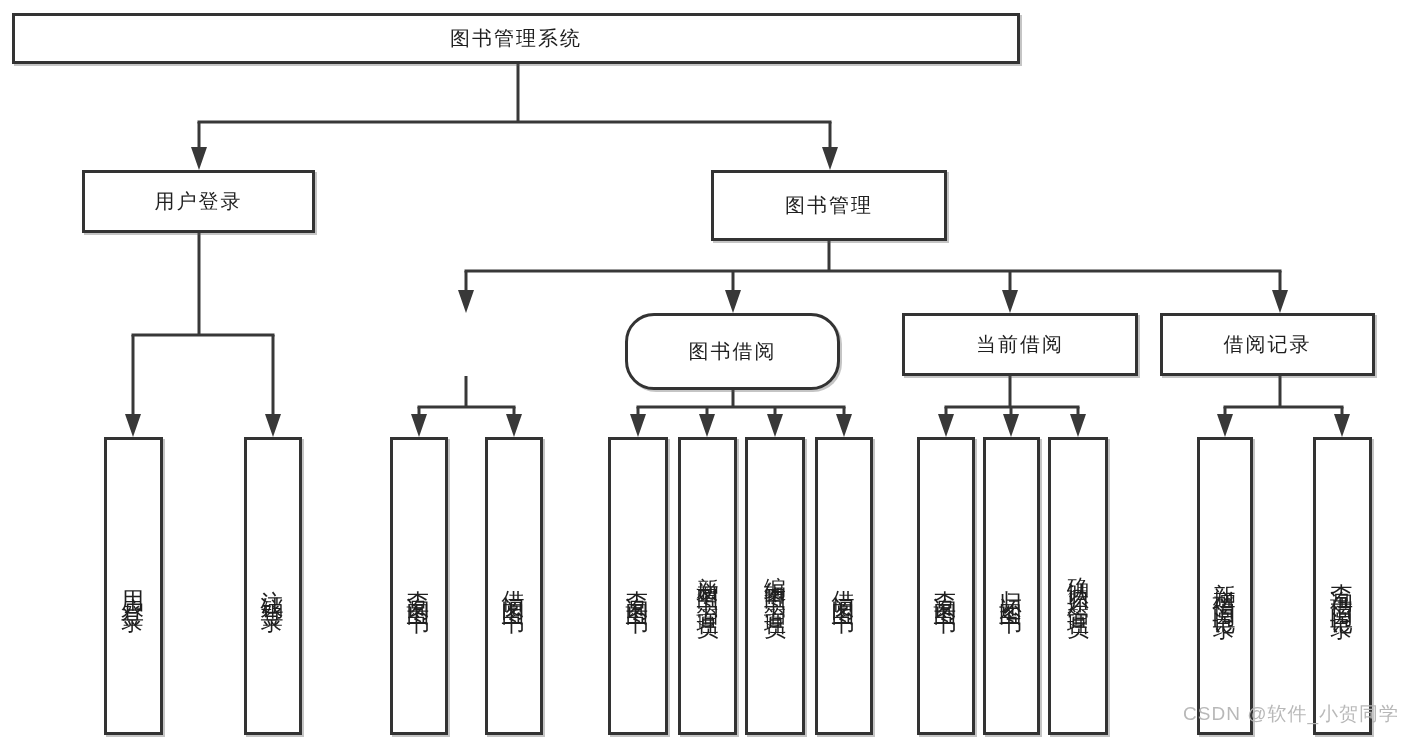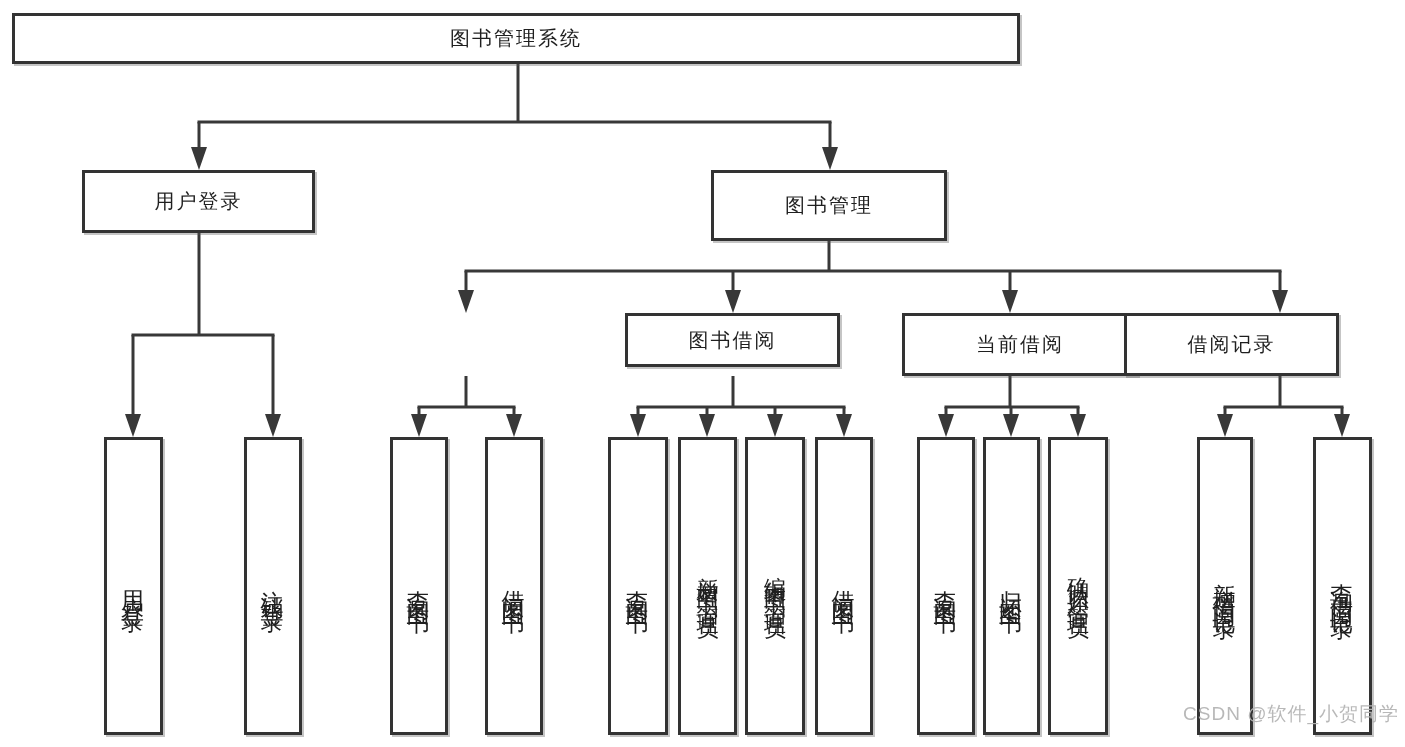--- a/index.html
+++ b/index.html
@@ -112,27 +112,27 @@
     <span>图书管理系统</span>
   </div>
 
   <div class="box" style="left:82px;top:170px;width:233px;height:63px;">
     <span>用户登录</span>
   </div>
   <div class="box" style="left:711px;top:170px;width:236px;height:71px;">
     <span>图书管理</span>
   </div>
 
-  <div class="box" style="left:625px;top:313px;width:215px;height:54px;">
+  <div class="box" style="left:625px;top:313px;width:215px;height:77px;border-radius:29px;">
     <span>图书借阅</span>
   </div>
   <div class="box" style="left:902px;top:313px;width:236px;height:63px;">
     <span>当前借阅</span>
   </div>
-  <div class="box" style="left:1124px;top:313px;width:215px;height:63px;text-align:center;">
+  <div class="box" style="left:1160px;top:313px;width:215px;height:63px;text-align:center;">
     <span>借阅记录</span>
   </div>
 
   <div class="vbox" style="left:104px;top:437px;width:59px;height:298px;">
     <span>用户登录</span>
   </div>
   <div class="vbox" style="left:244px;top:437px;width:58px;height:298px;">
     <span>注销登录</span>
   </div>
 

